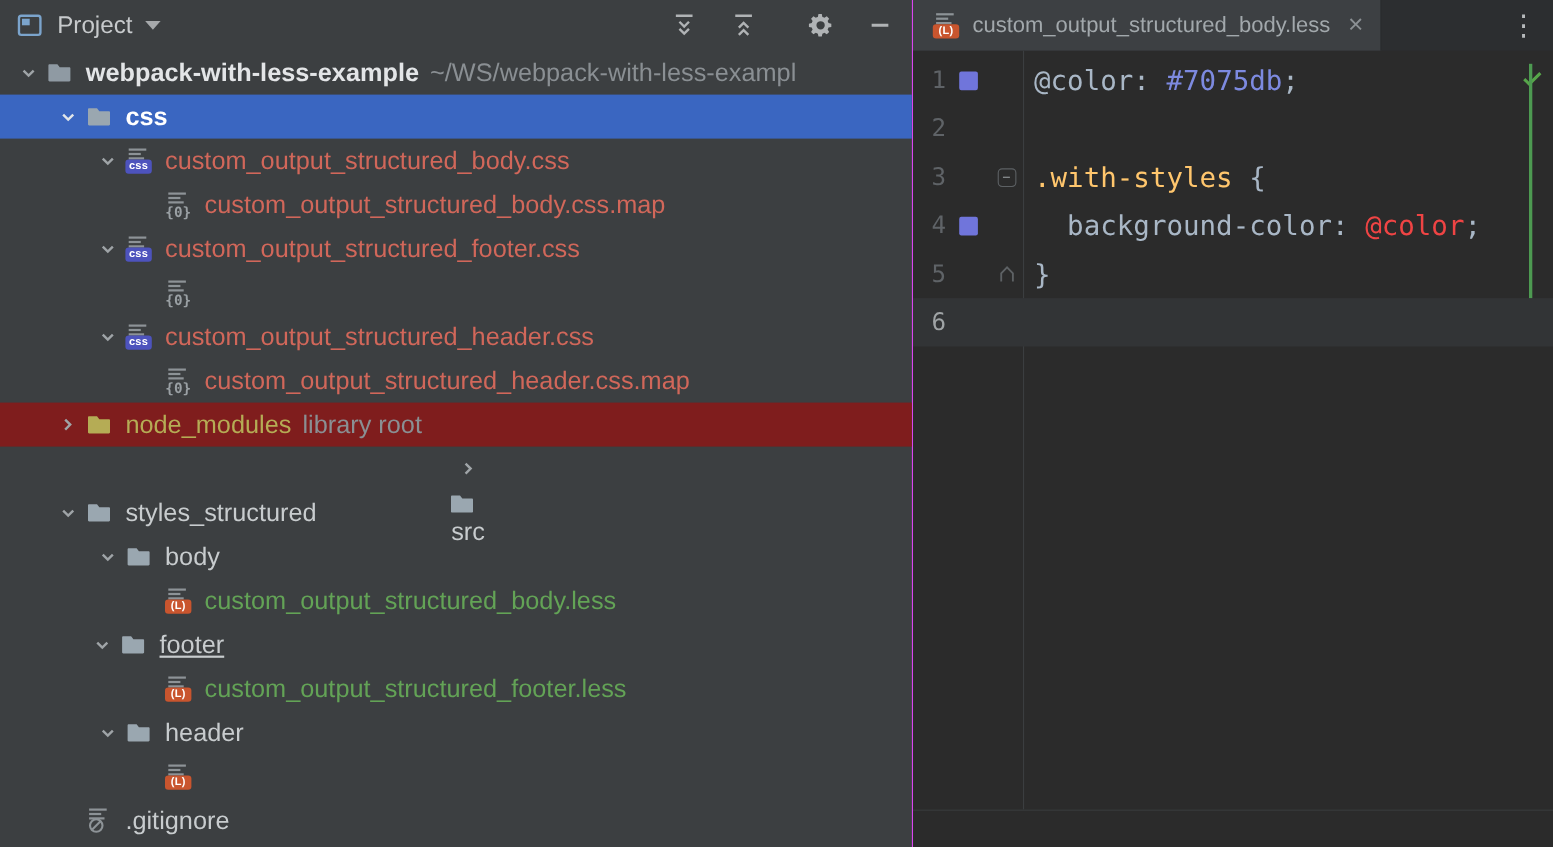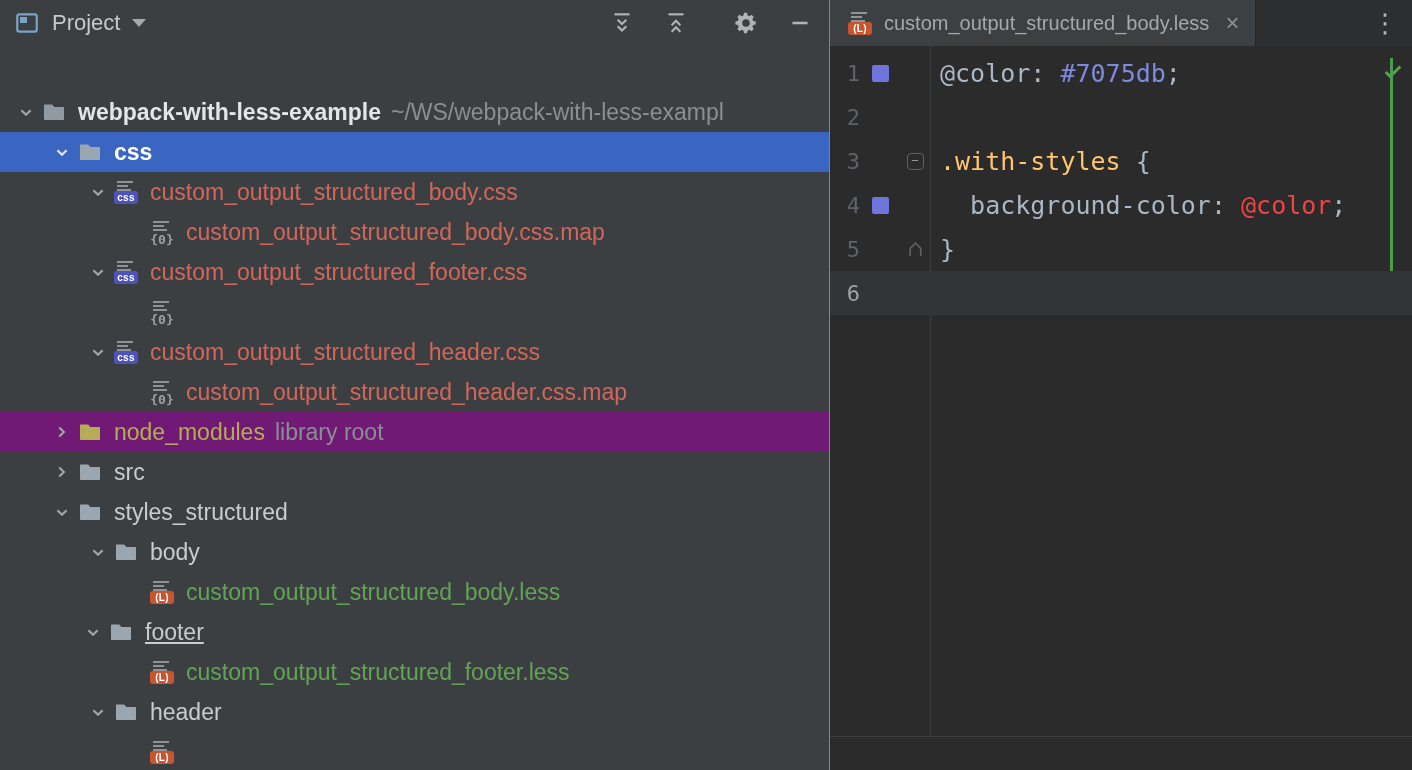--- a/index.html
+++ b/index.html
@@ -15,21 +15,21 @@
   .caret-down{width:0;height:0;border-left:7px solid transparent;border-right:7px solid transparent;border-top:8px solid #a6a9ab;margin-left:12px}
   .header-tools{margin-left:auto;display:flex;align-items:center;gap:28px}
   .tool-icon{width:26px;height:26px;display:flex;align-items:center;justify-content:center;cursor:pointer}
   .tool-icon svg{width:26px;height:26px}
   .gap-before{margin-left:16px}
 
   .tree{flex:1;overflow:hidden;position:relative}
   .tree-row{height:40px;display:flex;align-items:center;white-space:nowrap;font-size:23px;color:#c8ccce;cursor:pointer}
   .tree-row.selected{background:#3a66c1}
   .tree-row.selected .lbl{color:#fff;font-weight:700}
-  .tree-row.library-row{background:#701a75}
+  .tree-row.library-row{background:#7f1d1d}
   .chev{width:32px;height:40px;flex:none;display:flex;align-items:center;justify-content:center}
   .chev svg{width:22px;height:22px}
   .ricon{width:24px;height:24px;margin-right:12px;flex:none;position:relative;display:block}
   .sfx{color:#8a8f93;margin-left:10px}
   .lbl-root{font-weight:700;color:#e3e5e7}
   .lbl-untracked{color:#d1675a}
   .lbl-added{color:#63a356}
   .lbl-library{color:#b5ac55}
 
   
@@ -108,21 +108,21 @@
             </svg>
         </span>
         <span class="tool-icon">
           <svg viewBox="0 0 24 24" fill="none" stroke="#b0b3b5" stroke-width="2.4">
               <path d="M5 12h14"></path>
             </svg>
         </span>
       </div>
     </div>
     <div class="tree">
-        <div class="tree-row" style="padding-left: 10px; margin-top: 46px;">
+        <div class="tree-row" style="padding-left: 10px;">
           <span class="chev">
             <svg viewBox="0 0 24 24" fill="none" stroke="#9fa4a7" stroke-width="2.4">
               <path d="M7 10l5 5 5-5"></path>
             </svg>
           </span>
           <span class="ricon"><svg viewBox="0 0 24 24">
               <path fill="#8f9aa3" d="M3 4.5h7.2l2.1 2.6H21c.6 0 1 .4 1 1V19c0 .6-.4 1-1 1H3c-.6 0-1-.4-1-1V5.5c0-.6.4-1 1-1z"></path>
             </svg></span>
           <span class="lbl lbl-root">webpack-with-less-example</span>
           <span class="sfx">~/WS/webpack-with-less-exampl</span>
@@ -226,21 +226,21 @@
             <svg viewBox="0 0 24 24" fill="none" stroke="#9fa4a7" stroke-width="2.4">
               <path d="M9 7l5 5-5 5"></path>
             </svg>
           </span>
           <span class="ricon"><svg viewBox="0 0 24 24">
               <path fill="#b5ac55" d="M3 4.5h7.2l2.1 2.6H21c.6 0 1 .4 1 1V19c0 .6-.4 1-1 1H3c-.6 0-1-.4-1-1V5.5c0-.6.4-1 1-1z"></path>
             </svg></span>
           <span class="lbl lbl-library">node_modules</span>
           <span class="sfx">library root</span>
         </div>
-        <div class="tree-row" style="padding-left: 46px;">
+        <div class="tree-row" style="padding-left: 22px; flex-direction: column;">
           <span class="chev">
             <svg viewBox="0 0 24 24" fill="none" stroke="#9fa4a7" stroke-width="2.4">
               <path d="M9 7l5 5-5 5"></path>
             </svg>
           </span>
           <span class="ricon"><svg viewBox="0 0 24 24">
               <path fill="#9aa7b0" d="M3 4.5h7.2l2.1 2.6H21c.6 0 1 .4 1 1V19c0 .6-.4 1-1 1H3c-.6 0-1-.4-1-1V5.5c0-.6.4-1 1-1z"></path>
             </svg></span>
           <span class="lbl">src</span>
         </div>

